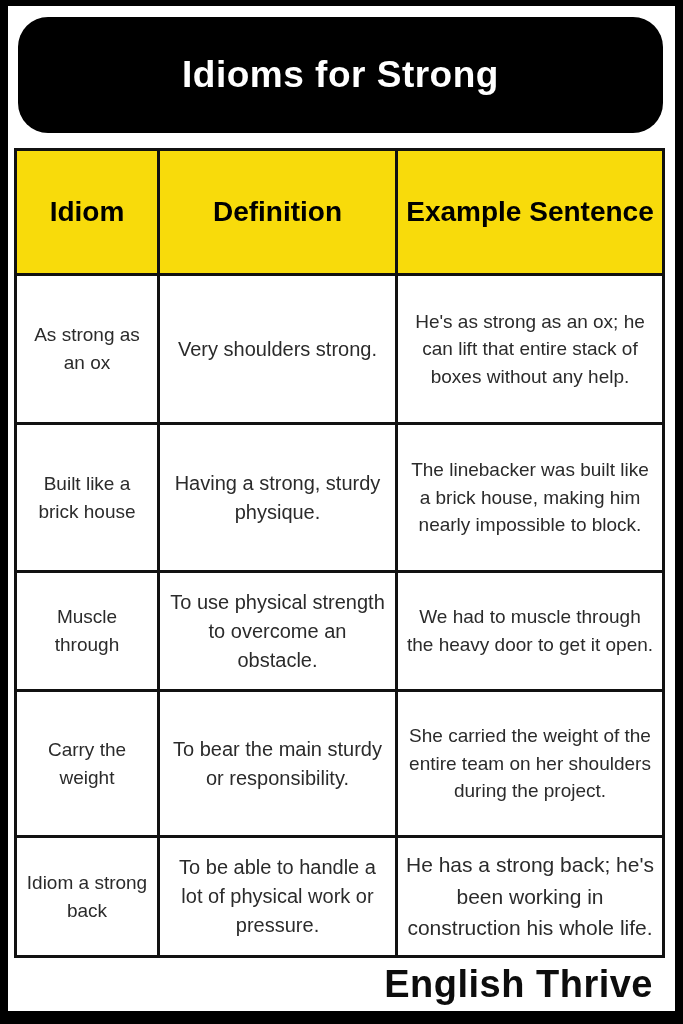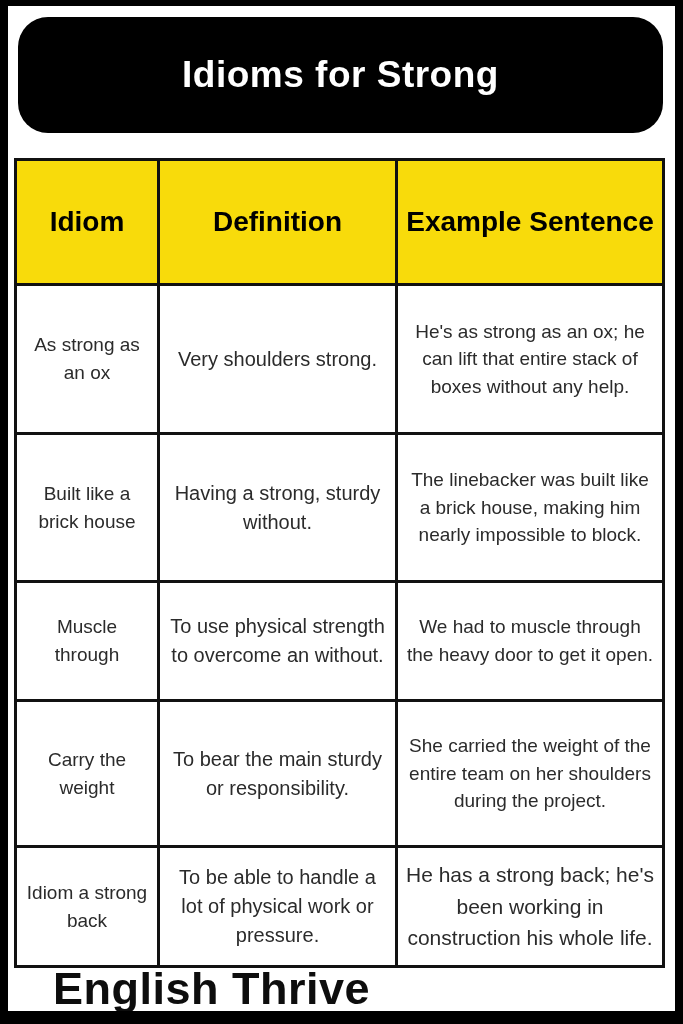--- a/index.html
+++ b/index.html
@@ -35,21 +35,21 @@
     display:flex;align-items:center;justify-content:center;
   }
   .banner h1{
     color:var(--banner-text);
     font-size:37px;
     font-weight:800;
     letter-spacing:.5px;
   }
   table{
     position:absolute;
-    left:6px;top:152px;
+    left:6px;top:142px;
     width:648px;
     border-collapse:collapse;
     table-layout:fixed;
   }
   td,th{
     border:3px solid var(--border);
     text-align:center;
     vertical-align:middle;
     padding:6px 8px;
   }
@@ -74,22 +74,22 @@
   tr.r2 td{height:148px;}
   tr.r3 td{height:119px;}
   tr.r4 td{height:146px;}
   tr.r5 td{height:120px;}
   td.def{font-size:20px;}
   tr.r5 td.ex{font-size:21px;line-height:1.5;}
   .brand{
     position:absolute;
     left:0;right:22px;
     top:957px;
-    text-align:left;
-    font-size:45px;
+    text-align:right;
+    font-size:38px;
     font-weight:800;
     color:#0d0d0d;
     letter-spacing:.5px;
     margin-left:45px;
   }
   .bottom-bar{
     position:absolute;
     left:0;right:0;bottom:0;
     height:13px;
     background:var(--frame);
@@ -118,26 +118,26 @@
       </tr>
     </thead>
     <tbody>
       <tr class="r1">
         <td>As strong as an ox</td>
         <td class="def">Very shoulders strong.</td>
         <td class="ex">He's as strong as an ox; he can lift that entire stack of boxes without any help.</td>
       </tr>
       <tr class="r2">
         <td>Built like a brick house</td>
-        <td class="def">Having a strong, sturdy without.</td>
+        <td class="def">Having a strong, sturdy physique.</td>
         <td class="ex">The linebacker was built like a brick house, making him nearly impossible to block.</td>
       </tr>
       <tr class="r3">
         <td>Muscle through</td>
-        <td class="def">To use physical strength to overcome an without.</td>
+        <td class="def">To use physical strength to overcome an obstacle.</td>
         <td class="ex">We had to muscle through the heavy door to get it open.</td>
       </tr>
       <tr class="r4">
         <td>Carry the weight</td>
         <td class="def">To bear the main sturdy or responsibility.</td>
         <td class="ex">She carried the weight of the entire team on her shoulders during the project.</td>
       </tr>
       <tr class="r5">
         <td>Idiom a strong back</td>
         <td class="def">To be able to handle a lot of physical work or pressure.</td>

